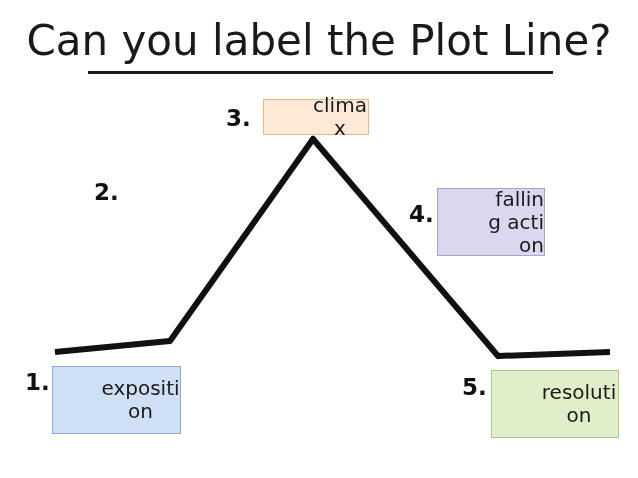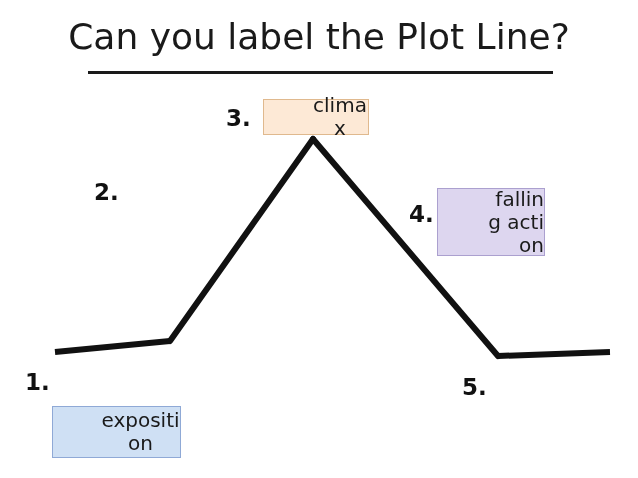--- a/index.html
+++ b/index.html
@@ -18,21 +18,21 @@
     position: relative;
     width: 638px;
     height: 478px;
   }
   #title {
     position: absolute;
     left: 0;
     top: 16px;
     width: 638px;
     text-align: center;
-    font-size: 36px;
+    font-size: 42px;
     color: #1a1a1a;
     font-family: "DejaVu Sans", sans-serif;
     letter-spacing: 0px;
     white-space: nowrap;
   }
   #title-underline {
     position: absolute;
     left: 88px;
     top: 71px;
     width: 465px;
@@ -90,24 +90,23 @@
     width: 108px;
     height: 68px;
     background: #ddd6ef;
     border-color: #aba0cf;
     text-align: right;
   }
   #box-exposition {
     left: 52px;
     top: 366px;
     width: 129px;
-    height: 52px;
+    height: 68px;
     background: #cfe0f4;
     border-color: #8fa9d6;
-    margin-top: 40px;
   }
   #box-resolution {
     left: 491px;
     top: 370px;
     width: 128px;
     height: 68px;
     background: #e0efc9;
     border-color: #acca84;
   }
   #num-1 { left: 25px; top: 369px; }
@@ -133,14 +132,15 @@
 
   <div class="num" id="num-1">1.</div>
   <div class="num" id="num-2">2.</div>
   <div class="num" id="num-3">3.</div>
   <div class="num" id="num-4">4.</div>
   <div class="num" id="num-5">5.</div>
 
   <div class="box" id="box-exposition">exposition</div>
   <div class="box" id="box-climax">climax</div>
   <div class="box" id="box-falling">falling action</div>
+  <div class="box" id="box-resolution">resolution</div>
 
 </div>
 
 </body></html>

